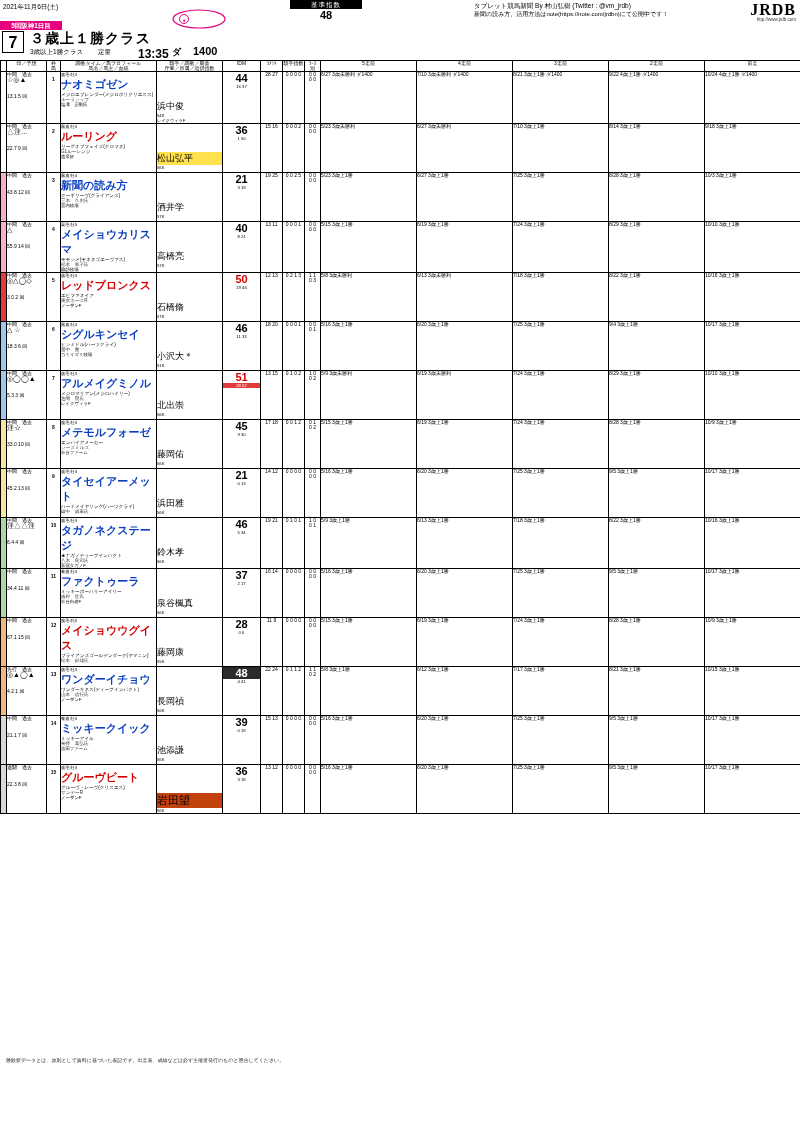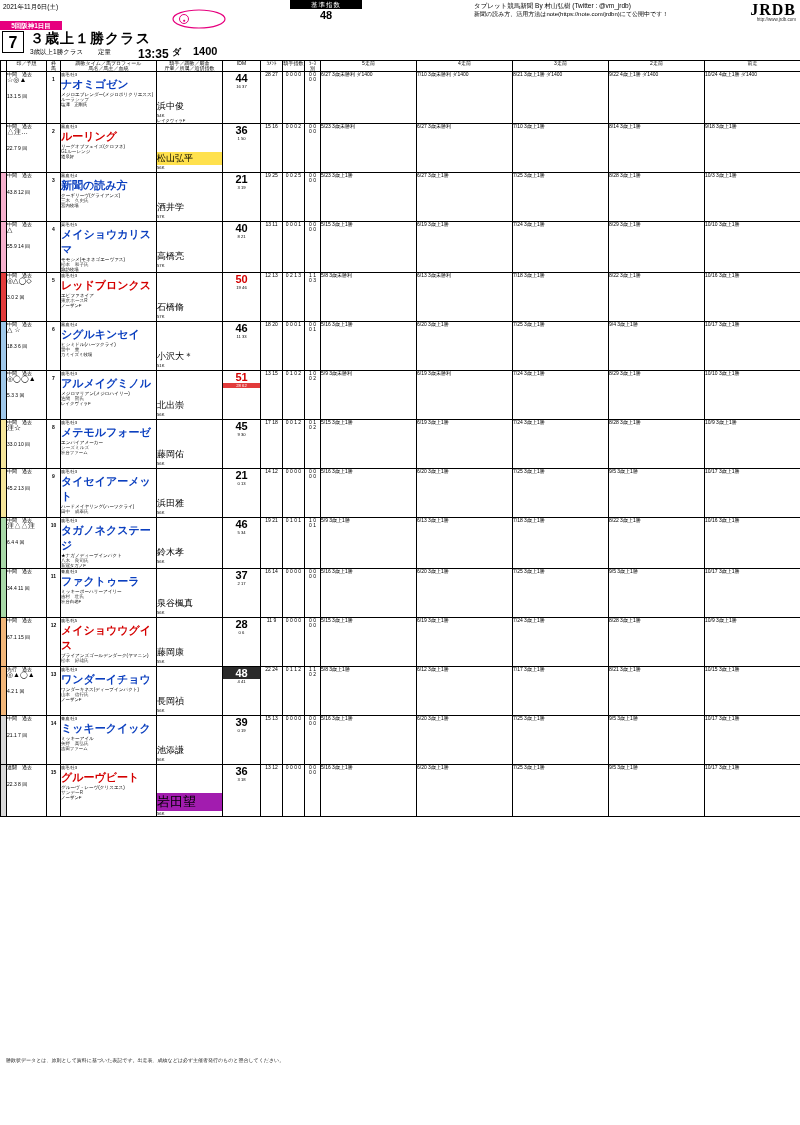--- a/index.html
+++ b/index.html
@@ -870,21 +870,21 @@
       </td>
       <td class="center no-big">15</td>
       <td class="cell-pad">
         <div class="tiny">鹿毛 牡3</div>
         <div class="horse-name red">グルーヴビート</div>
         <div class="sire">グルーヴ・レーヴ(クリスエス)</div>
         <div class="dam">サンデーR</div>
         <div class="owner">ノーザンF</div>
       </td>
       <td class="cell-pad">
-        <div class="b" style="font-size:13px;background:#a21caf">岩田望</div>
+        <div class="b" style="font-size:11px;background:#c2410c">岩田望</div>
         <div class="tiny">56K</div>
         <div class="tiny"></div>
       </td>
       <td class="center">
         <div class="bignum">36</div>
         <div class="tiny">3  18</div>
       </td>
       <td class="center tiny">
             <div>13  12</div>
           </td>

